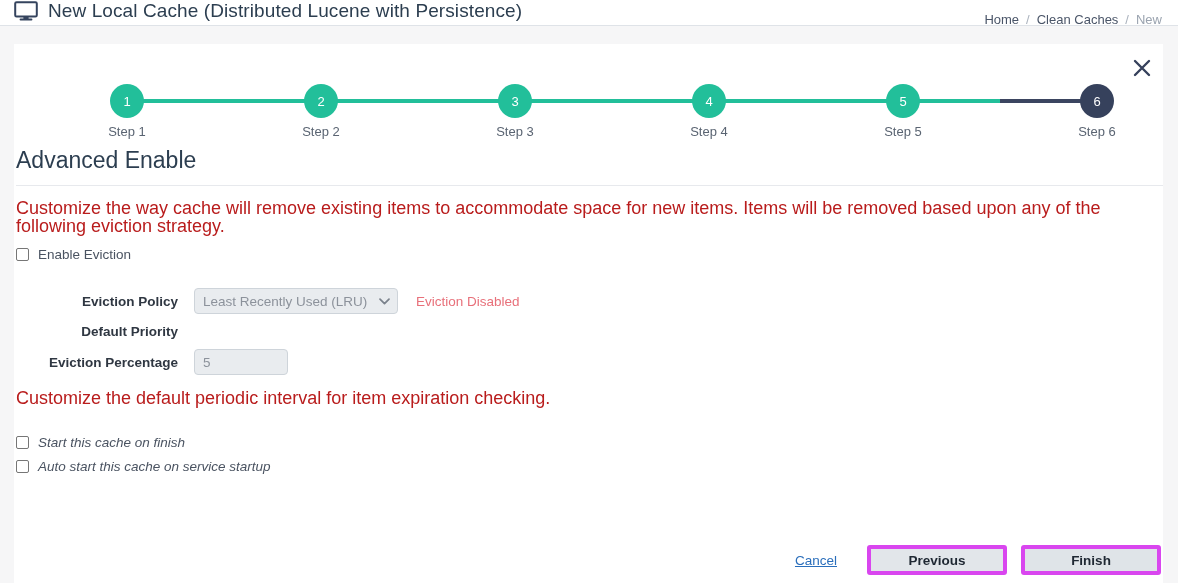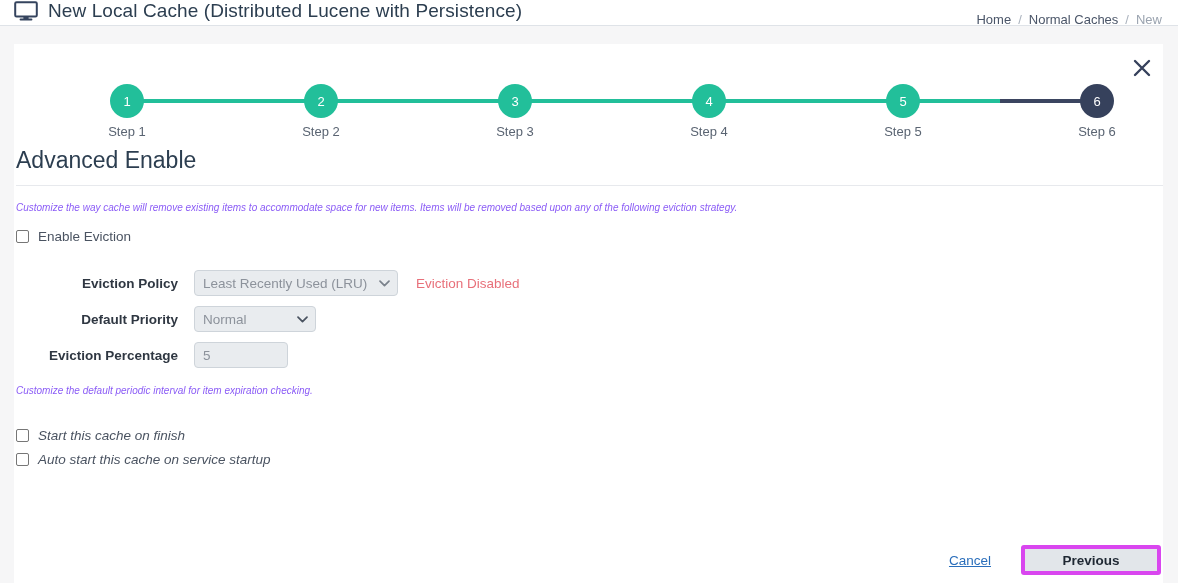--- a/index.html
+++ b/index.html
@@ -115,25 +115,24 @@
     background: #e7e9ed;
   }
 
   
   .body {
     position: absolute;
     left: 2px; top: 155px;
     width: 1147px;
   }
   .helper-text {
-    font-size: 10px;
-    color: #8b5cf6;
+    font-size: 18px;
+    color: #b91c1c;
     line-height: 18px;
     margin: 0 0 12px 0;
-    font-style: italic;
   }
   .check-row {
     display: flex; align-items: center;
     margin-bottom: 26px;
   }
   .cbox {
     width: 13px; height: 13px;
     border: 1px solid #767676;
     background: #fff;
     border-radius: 2px;
@@ -239,21 +238,21 @@
           <rect x="1.2" y="1.2" width="21.6" height="14.4" rx="1.4" fill="none" stroke="#35445e" stroke-width="2"></rect>
           <rect x="9.4" y="15.6" width="5.2" height="2.6" fill="#35445e"></rect>
           <rect x="5.6" y="17.6" width="12.8" height="1.9" rx="0.9" fill="#35445e"></rect>
         </svg>
       </span>
       <span class="page-title">New Local Cache (Distributed Lucene with Persistence)</span>
     </div>
     <div class="breadcrumb">
       <a href="#">Home</a>
       <span class="sep">/</span>
-      <a href="#">Normal Caches</a>
+      <a href="#">Clean Caches</a>
       <span class="sep">/</span>
       <span class="current">New</span>
     </div>
   </div>
 
   <div class="panel">
 
     <button class="close-btn">
       <span>
         <svg width="22" height="22" viewBox="0 0 22 22" xmlns="http://www.w3.org/2000/svg">
@@ -316,28 +315,20 @@
             <svg width="11" height="8" viewBox="0 0 11 8" xmlns="http://www.w3.org/2000/svg">
               <path d="M1 1.6 L5.5 6.2 L10 1.6" fill="none" stroke="#7b828c" stroke-width="1.7" stroke-linecap="round" stroke-linejoin="round"></path>
             </svg>
           </span>
         </div>
         <div class="status-note">Eviction Disabled</div>
       </div>
 
       <div class="field-row">
         <div class="field-label">Default Priority</div>
-        <div class="control disabled select-ctl w-select-priority">
-          <span>Normal</span>
-          <span class="chev">
-            <svg width="11" height="8" viewBox="0 0 11 8" xmlns="http://www.w3.org/2000/svg">
-              <path d="M1 1.6 L5.5 6.2 L10 1.6" fill="none" stroke="#4a5361" stroke-width="1.7" stroke-linecap="round" stroke-linejoin="round"></path>
-            </svg>
-          </span>
-        </div>
       </div>
 
       <div class="field-row">
         <div class="field-label">Eviction Percentage</div>
         <div class="control disabled w-input-num">
           <span>5</span>
         </div>
       </div>
 
       <p class="helper-text" style="margin-top:14px;">Customize the default periodic interval for item expiration checking.</p>
@@ -352,16 +343,17 @@
           <span class="cbox"></span>
           <span class="check-label">Auto start this cache on service startup</span>
         </div>
       </div>
 
     </div>
 
     <div class="footer">
       <span class="cancel-link">Cancel</span>
       <button class="btn">Previous</button>
+      <button class="btn finish">Finish</button>
     </div>
 
   </div>
 </div>
 
 </body></html>

